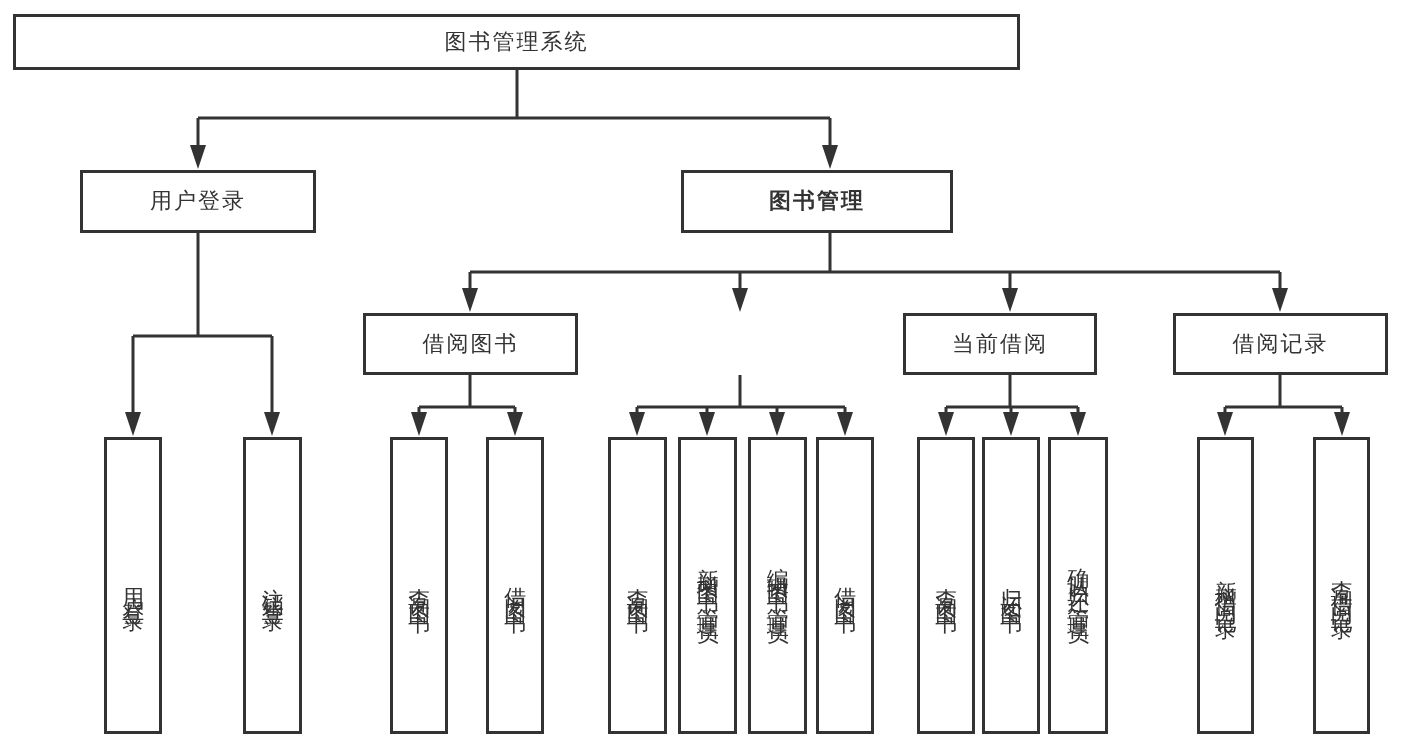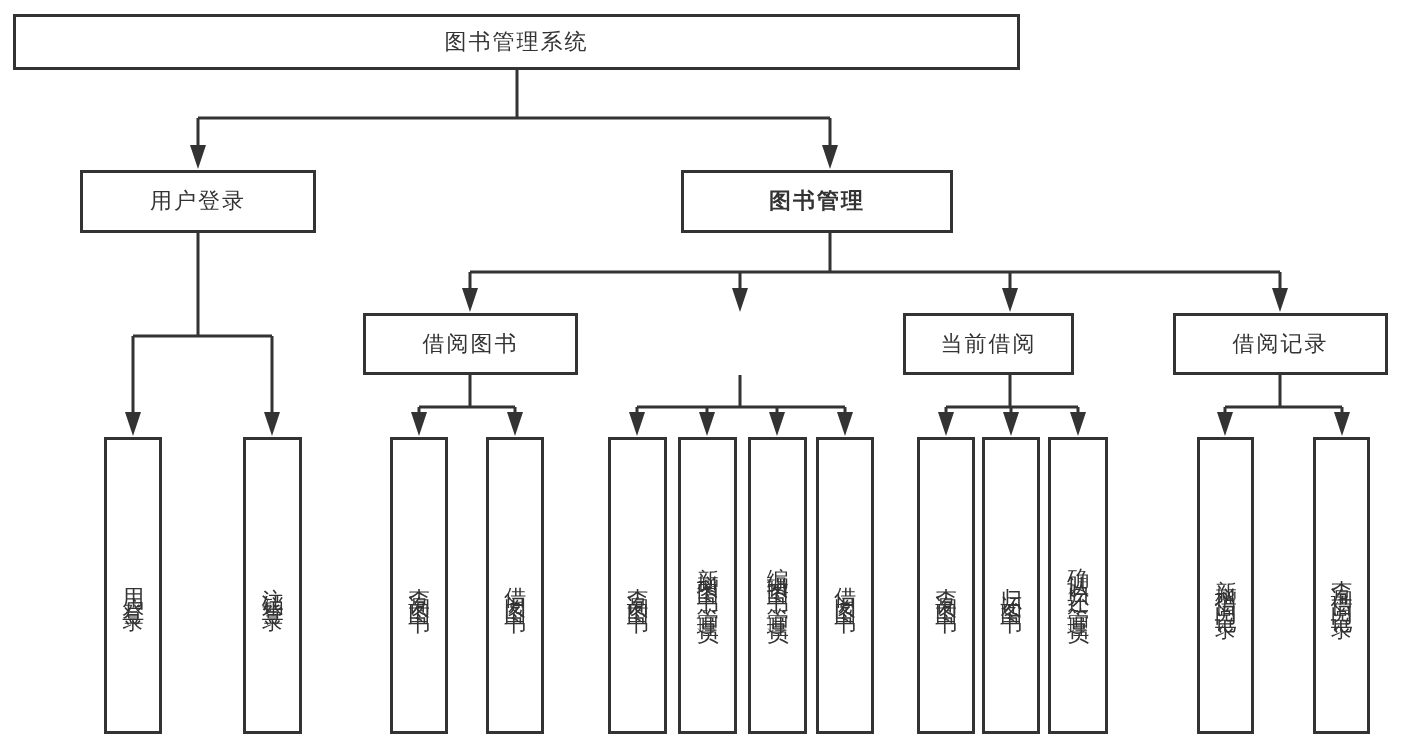--- a/index.html
+++ b/index.html
@@ -85,21 +85,21 @@
       <polygon points="1342,436 1334,412 1350,412"></polygon>
     </g>
   </svg>
 
   <div class="box root">图书管理系统</div>
 
   <div class="box hbox" style="left:80px;width:236px;">用户登录</div>
   <div class="box hbox" style="left:681px;width:272px;font-weight:bold;">图书管理</div>
 
   <div class="box lvl3" style="left:363px;width:215px;">借阅图书</div>
-  <div class="box lvl3" style="left:903px;width:171px;">当前借阅</div>
+  <div class="box lvl3" style="left:903px;width:194px;">当前借阅</div>
   <div class="box lvl3" style="left:1173px;width:215px;">借阅记录</div>
 
   <div class="box leaf" style="left:104px;width:58px;">用户登录</div>
   <div class="box leaf" style="left:243px;width:59px;">注销登录</div>
 
   <div class="box leaf" style="left:390px;width:58px;">查询图书</div>
   <div class="box leaf" style="left:486px;width:58px;">借阅图书</div>
 
   <div class="box leaf" style="left:608px;width:59px;">查询图书</div>
   <div class="box leaf" style="left:678px;width:59px;">新增图书（管理员）</div>

